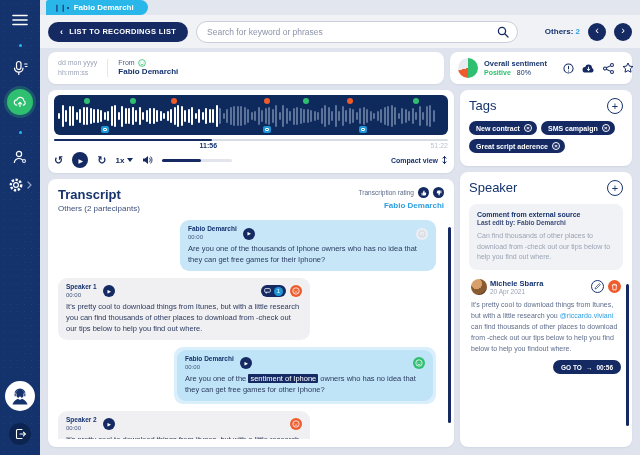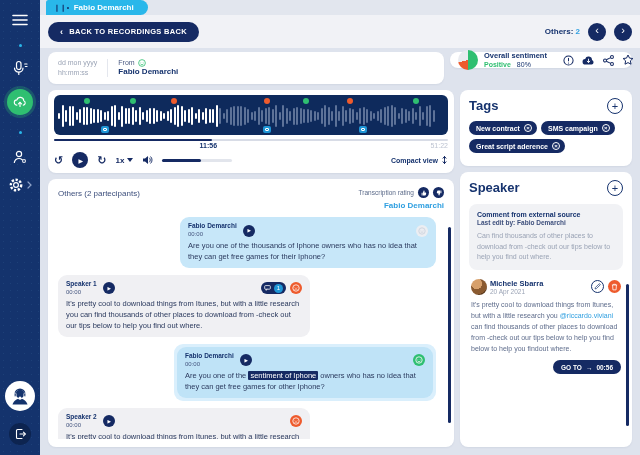--- a/index.html
+++ b/index.html
@@ -72,21 +72,21 @@
   
   .meta-row { display:flex; gap:6px; margin-bottom:6px; }
   .card { background:#fff; border-radius:8px; box-shadow:0 1px 2px rgba(20,40,90,.06); }
   .meta-left { flex:1; height:32px; display:flex; align-items:center; padding:0 10px; gap:10px; }
   .meta-date { font-size:7px; color:#9aa3b5; line-height:1.4; }
   .vdiv { width:1px; height:18px; background:#e4e7ee; }
   .meta-field { line-height:1.3; }
   .meta-field .lbl { font-size:7px; color:#4a5a82; display:flex; align-items:center; gap:3px; }
   .meta-field .val { font-size:8px; font-weight:bold; color:#16336e; }
   .meta-to { margin-left:70px; }
-  .meta-right { width:182px; height:16px; display:flex; align-items:center; padding:0 8px; gap:6px; flex:0 0 182px; }
+  .meta-right { width:182px; height:32px; display:flex; align-items:center; padding:0 8px; gap:6px; flex:0 0 182px; }
   .pie { width:20px; height:20px; border-radius:50%; flex:0 0 20px; }
   .sent-txt { line-height:1.3; white-space:nowrap; }
   .sent-txt .t { font-size:7.5px; font-weight:bold; }
   .sent-txt .v { font-size:7px; font-weight:bold; color:#2fbf71; }
   .sent-txt .p { font-size:7px; color:#16336e; font-weight:normal; margin-left:6px; }
   .meta-icons { display:flex; align-items:center; gap:8px; margin-left:4px; }
   .meta-icons .ic { cursor:pointer; display:flex; }
 
   
   .columns { flex:1; display:flex; gap:6px; min-height:0; }
@@ -149,21 +149,21 @@
   .sent-pos { background:#2fbf71; } .sent-neg { background:#ee5b2d; }
   .sent-neu { background:#eceef2; }
   .kw-hl { background:#152a63; color:#fff; padding:0 2px; border-radius:1px; }
   .partial-bubble { height:6px; width:112px; margin-left:158px; background:#bfe4f8; border-radius:5px 5px 0 0; }
   .vscroll { position:absolute; width:3px; border-radius:2px; background:#152a63; right:3px; }
   .tr-scroll { top:48px; height:196px; }
   .cm-scroll { top:112px; height:142px; }
 
   
   .panel-head { display:flex; justify-content:space-between; align-items:flex-start; }
-  .panel-title { font-size:13px; font-weight:bold; }
+  .panel-title { font-size:13px; font-weight:normal; }
   .add-btn { width:16px; height:16px; border-radius:50%; border:1px solid #16336e; background:#fff; color:#16336e;
              font-size:11px; line-height:1; display:flex; align-items:center; justify-content:center; cursor:pointer; font-family:inherit; }
   .tags-card { padding:8px 9px; height:76px; flex:0 0 76px; }
   .tag-list { margin-top:7px; display:flex; flex-wrap:wrap; gap:4px; }
   .tag-pill { background:#152a63; color:#fff; border-radius:8px; font-size:7px; font-weight:bold;
               padding:3px 5px 3px 7px; display:flex; align-items:center; gap:4px; }
   .tag-x { width:8px; height:8px; border-radius:50%; border:1px solid #fff; color:#fff; font-size:6px;
            display:flex; align-items:center; justify-content:center; cursor:pointer; line-height:1; }
   .comments-card { flex:1; padding:8px 9px; display:flex; flex-direction:column; min-height:0; overflow:hidden; position:relative; }
   .ext-comment { background:#f1f2f5; border-radius:8px; padding:7px 8px; margin-top:8px; }
@@ -263,22 +263,31 @@
     <div class="tab-row">
       <div class="tab">
         <span class="tab-icon">❙❙•</span>
         <span>Fabio Demarchi</span>
       </div>
     </div>
 
     <div class="toolbar">
       <button class="back-btn">
         <span class="chev">‹</span>
-        <span>BACK TO RECORDINGS BACK</span>
+        <span>LIST TO RECORDINGS LIST</span>
       </button>
+      <div class="search-wrap">
+        <input class="search-input" type="text" placeholder="Search for keyword or phrases" style="">
+        <span class="search-icon">
+          <svg width="12" height="12" viewBox="0 0 12 12" fill="none" stroke="#152a63" stroke-width="1.3" stroke-linecap="round">
+              <circle cx="5" cy="5" r="3.6"></circle>
+              <line x1="8" y1="8" x2="11" y2="11"></line>
+            </svg>
+        </span>
+      </div>
       <div class="results">
         <span>Others:</span>
         <span class="cnt">2</span>
       </div>
       <button class="nav-circ">‹</button>
       <button class="nav-circ">›</button>
     </div>
 
     <div class="body">
 
@@ -508,20 +517,21 @@
                     <path d="M2 3.2 3.5 1.5 5 3.2M3.5 1.5v3"></path>
                     <path d="M2 6.8 3.5 8.5 5 6.8M3.5 8.5v-3" transform="translate(0,0)"></path>
                   </svg>
               </span>
             </div>
           </div>
 
           <div class="card transcript-card">
             <div class="tr-head">
               <div>
+                <div class="tr-title">Transcript</div>
                 <div class="tr-sub">Others (2 partecipants)</div>
               </div>
               <div class="tr-right">
                 <div class="tr-rating">
                   <span class="lbl">Transcription rating</span>
                   <span class="thumb-circ">
                     <svg width="6" height="6" viewBox="0 0 10 10" fill="#fff">
                         <path d="M1 4.5h1.6V9H1zM3.2 9h3.6c.7 0 1.2-.4 1.3-1.1l.5-2.2c.2-.8-.4-1.5-1.2-1.5H5.6l.4-1.9C6.1 1.6 5.7 1 5 1c-.3 0-.6.2-.7.4L3.2 4.5z"></path>
                       </svg>
                   </span>

